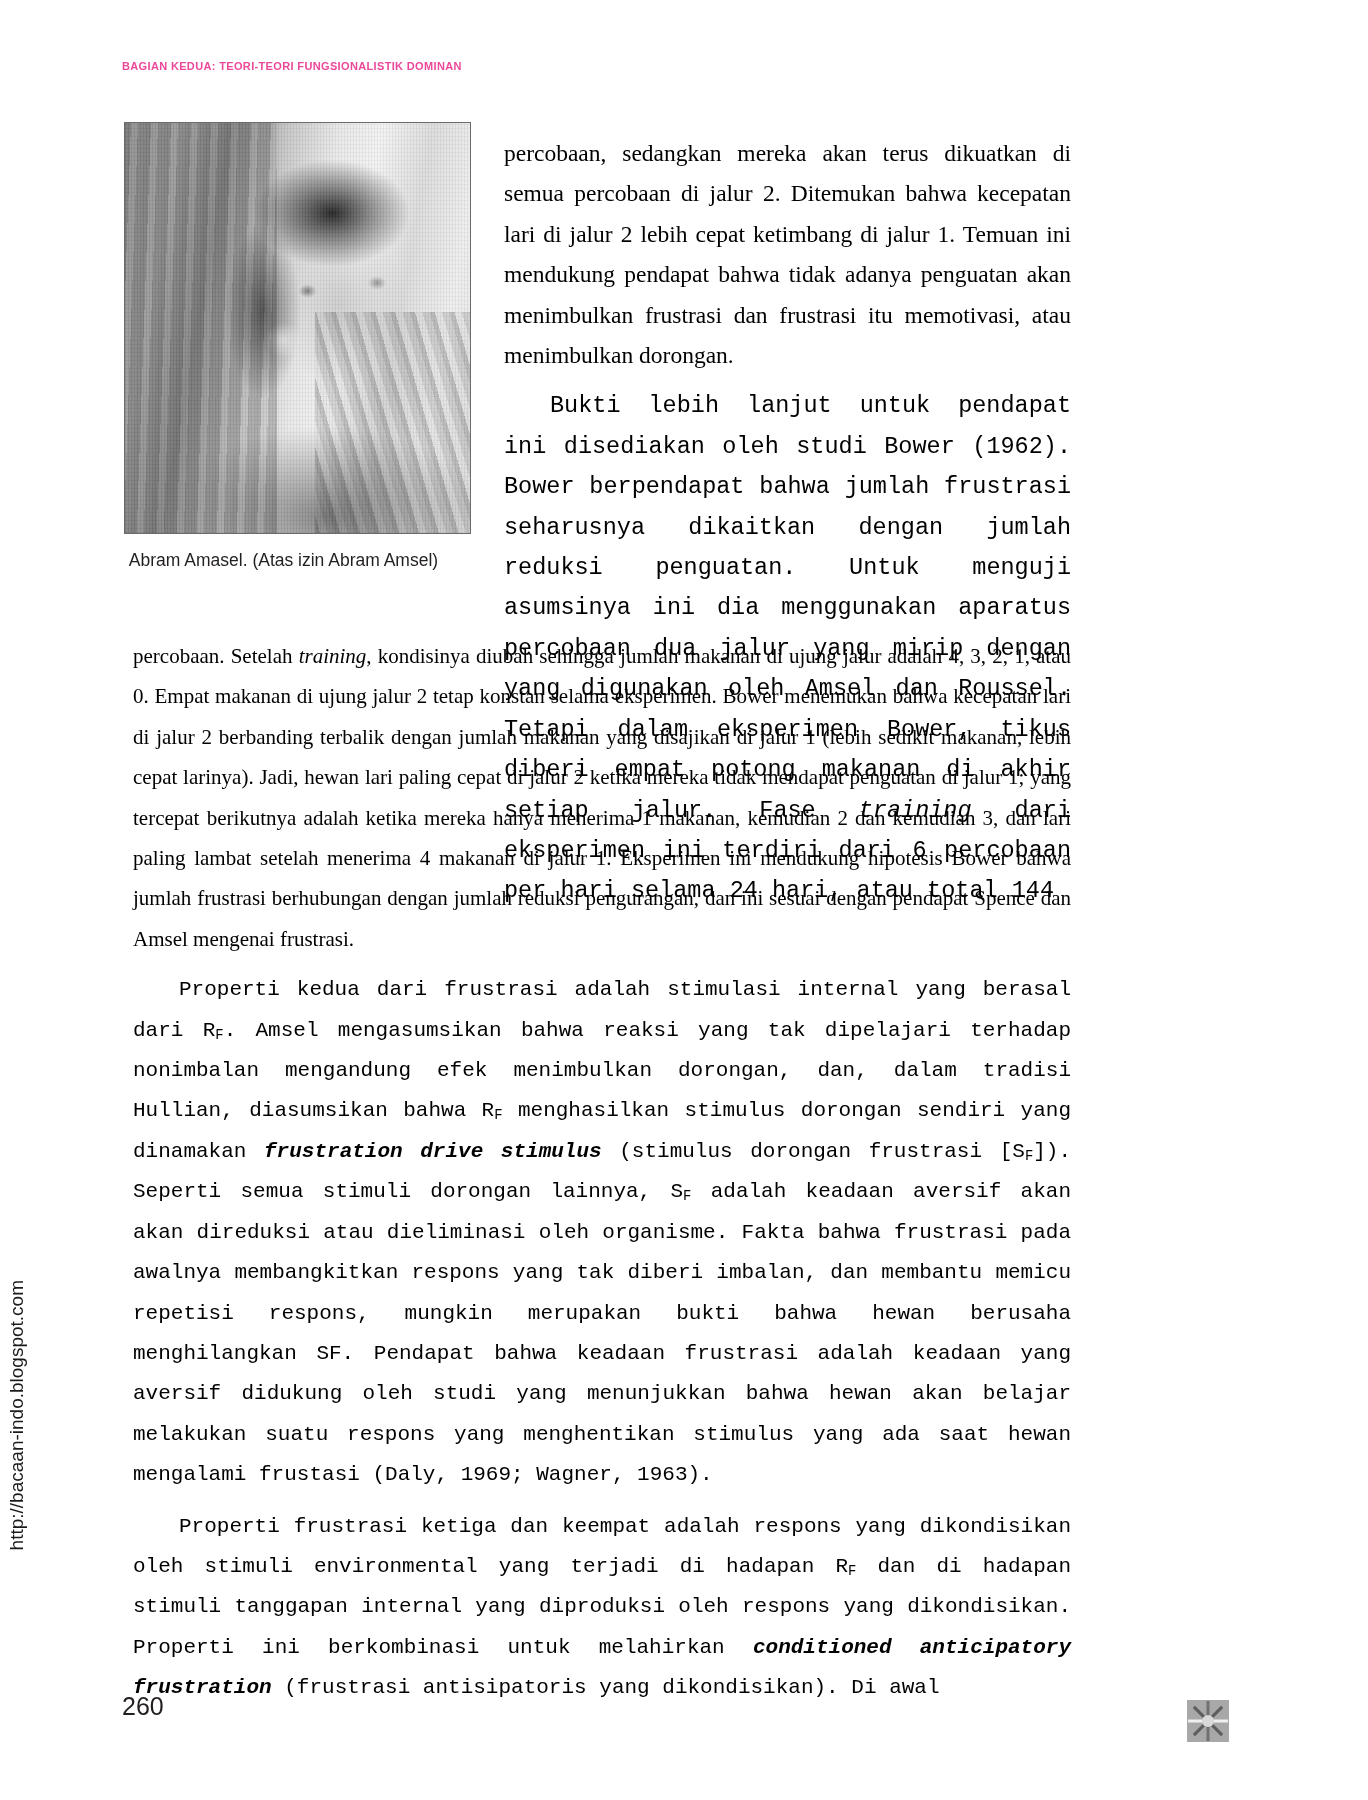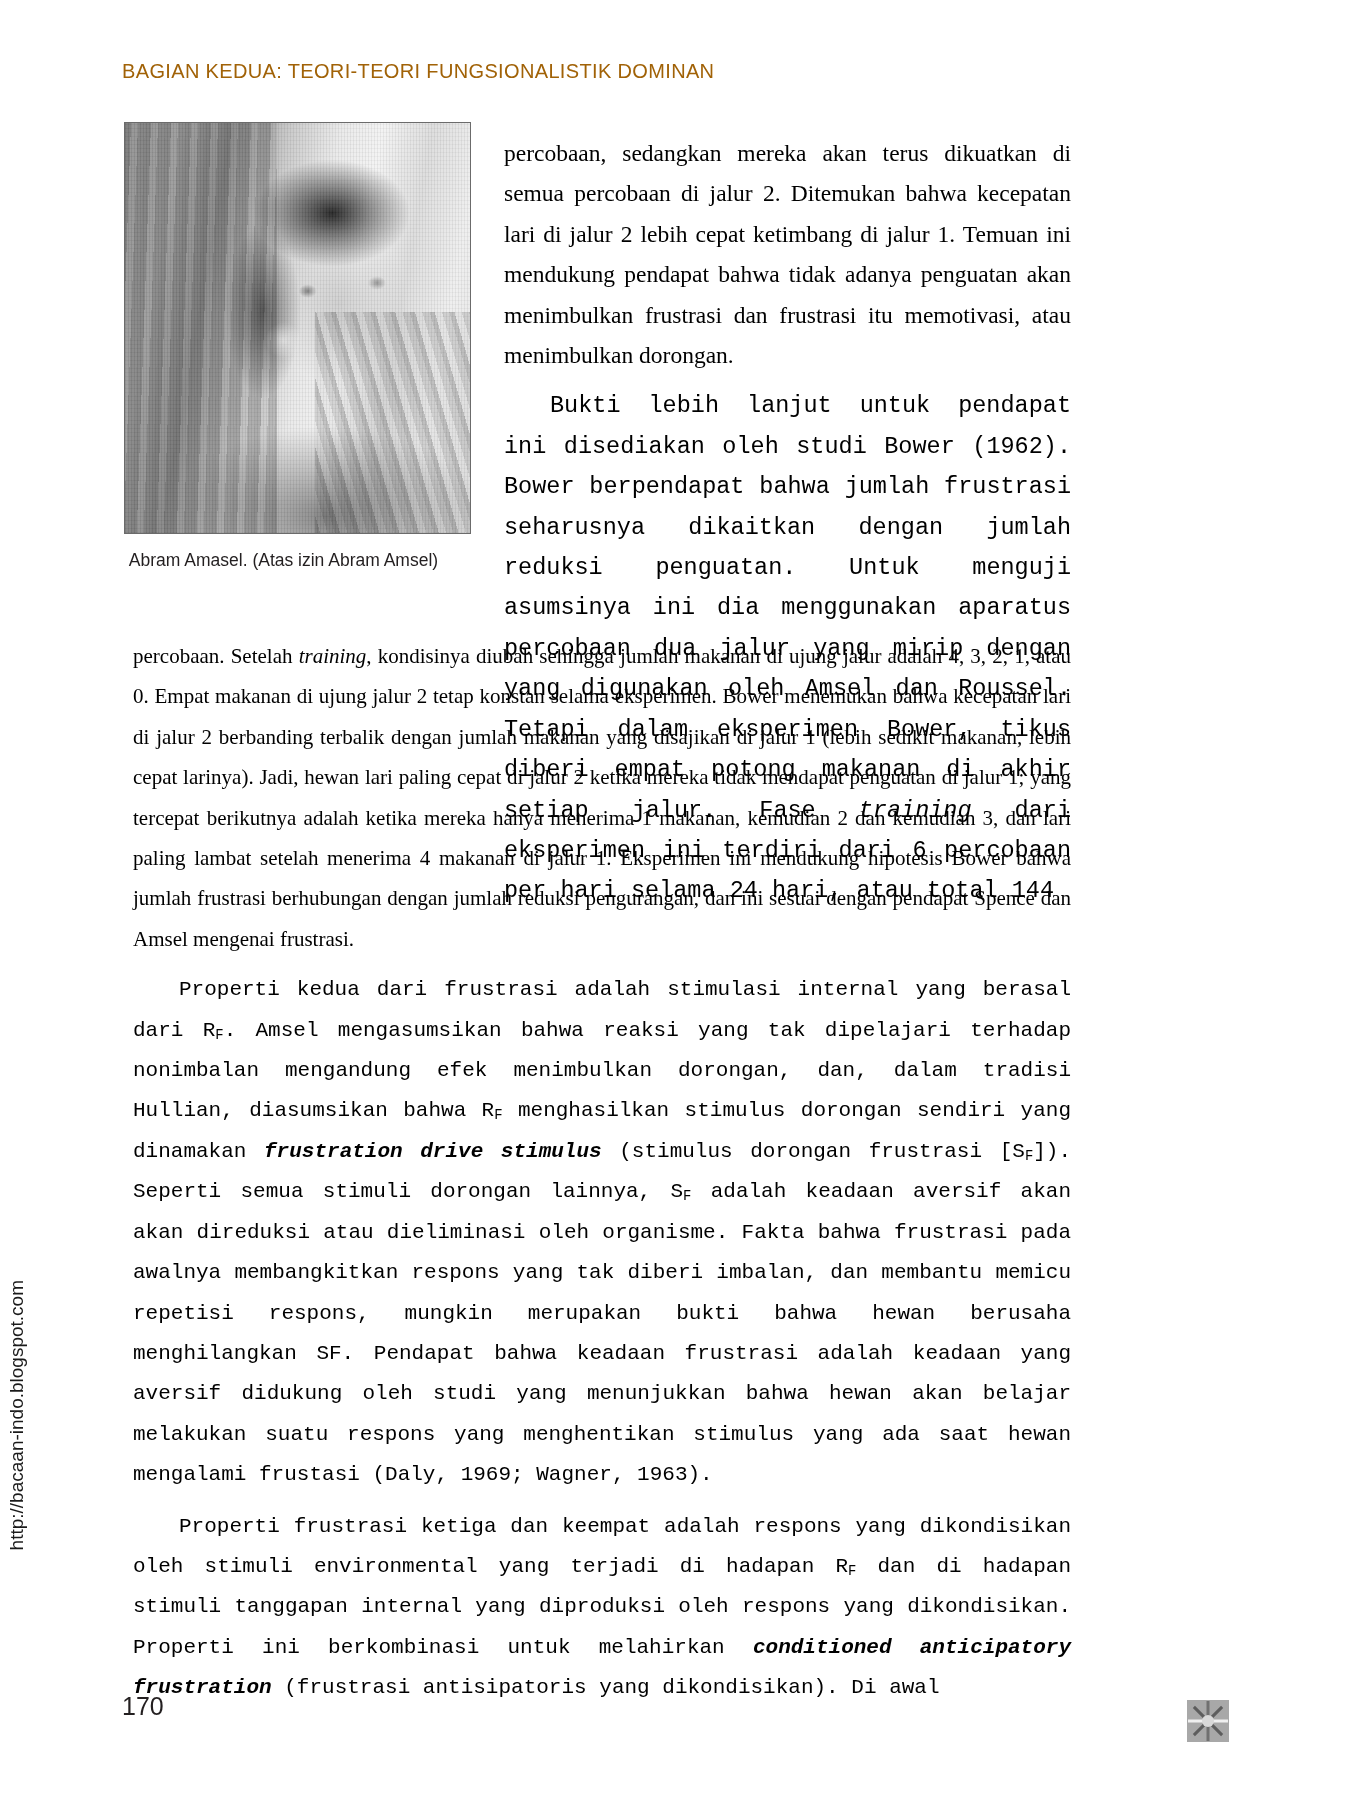--- a/index.html
+++ b/index.html
@@ -23,24 +23,25 @@
     height: 1800px;
     background: #ffffff;
   }
 
   
   .running-head {
     position: absolute;
     left: 122px;
     top: 60px;
     font-family: "Liberation Sans", sans-serif;
-    font-size: 20px;
+    font-size: 11px;
     letter-spacing: 0.35px;
-    color: #a16207;
+    color: #ec4899;
     white-space: nowrap;
+    font-weight: bold;
   }
 
   
   .watermark {
     position: absolute;
     left: 6px;
     top: 1280px;
     font-family: "Liberation Sans", sans-serif;
     font-size: 19px;
     color: #1a1a1a;
@@ -224,21 +225,21 @@
   </div>
 
   <div class="full">
     <p><span>percobaan. Setelah </span><i>training</i><span>, kondisinya diubah sehingga jumlah makanan di ujung jalur adalah 4, 3, 2, 1, atau 0. Empat makanan di ujung jalur 2 tetap konstan selama eksperimen. Bower menemukan bahwa kecepatan lari di jalur 2 berbanding terbalik dengan jumlah makanan yang disajikan di jalur 1 (lebih sedikit makanan, lebih cepat larinya). Jadi, hewan lari paling cepat di jalur 2 ketika mereka tidak mendapat penguatan di jalur 1; yang tercepat berikutnya adalah ketika mereka hanya menerima 1 makanan, kemudian 2 dan kemudian 3, dan lari paling lambat setelah menerima 4 makanan di jalur 1. Eksperimen ini mendukung hipotesis Bower bahwa jumlah frustrasi berhubungan dengan jumlah reduksi pengurangan, dan ini sesuai dengan pendapat Spence dan Amsel mengenai frustrasi.</span></p>
 
     <p class="indent"><span>Properti kedua dari frustrasi adalah stimulasi internal yang berasal dari R</span><sub>F</sub><span>. Amsel mengasumsikan bahwa reaksi yang tak dipelajari terhadap nonimbalan mengandung efek menimbulkan dorongan, dan, dalam tradisi Hullian, diasumsikan bahwa R</span><sub>F</sub><span> menghasilkan stimulus dorongan sendiri yang dinamakan </span><b class="bi">frustration drive stimulus</b><span> (stimulus dorongan frustrasi [S</span><sub>F</sub><span>]). Seperti semua stimuli dorongan lainnya, S</span><sub>F</sub><span> adalah keadaan aversif akan akan direduksi atau dieliminasi oleh organisme. Fakta bahwa frustrasi pada awalnya membangkitkan respons yang tak diberi imbalan, dan membantu memicu repetisi respons, mungkin merupakan bukti bahwa hewan berusaha menghilangkan SF. Pendapat bahwa keadaan frustrasi adalah keadaan yang aversif didukung oleh studi yang menunjukkan bahwa hewan akan belajar melakukan suatu respons yang menghentikan stimulus yang ada saat hewan mengalami frustasi (Daly, 1969; Wagner, 1963).</span></p>
 
     <p class="indent"><span>Properti frustrasi ketiga dan keempat adalah respons yang dikondisikan oleh stimuli environmental yang terjadi di hadapan R</span><sub>F</sub><span> dan di hadapan stimuli tanggapan internal yang diproduksi oleh respons yang dikondisikan. Properti ini berkombinasi untuk melahirkan </span><b class="bi">conditioned anticipatory frustration</b><span> (frustrasi antisipatoris yang dikondisikan). Di awal</span></p>
   </div>
 
-  <div class="page-number">170</div>
+  <div class="page-number">260</div>
 
   <div class="corner-mark">
     <div class="bar b1"></div>
     <div class="bar b3"></div>
     <div class="bar b2"></div>
     <div class="bar b0"></div>
     <div class="core"></div>
   </div>
 
 </div>

